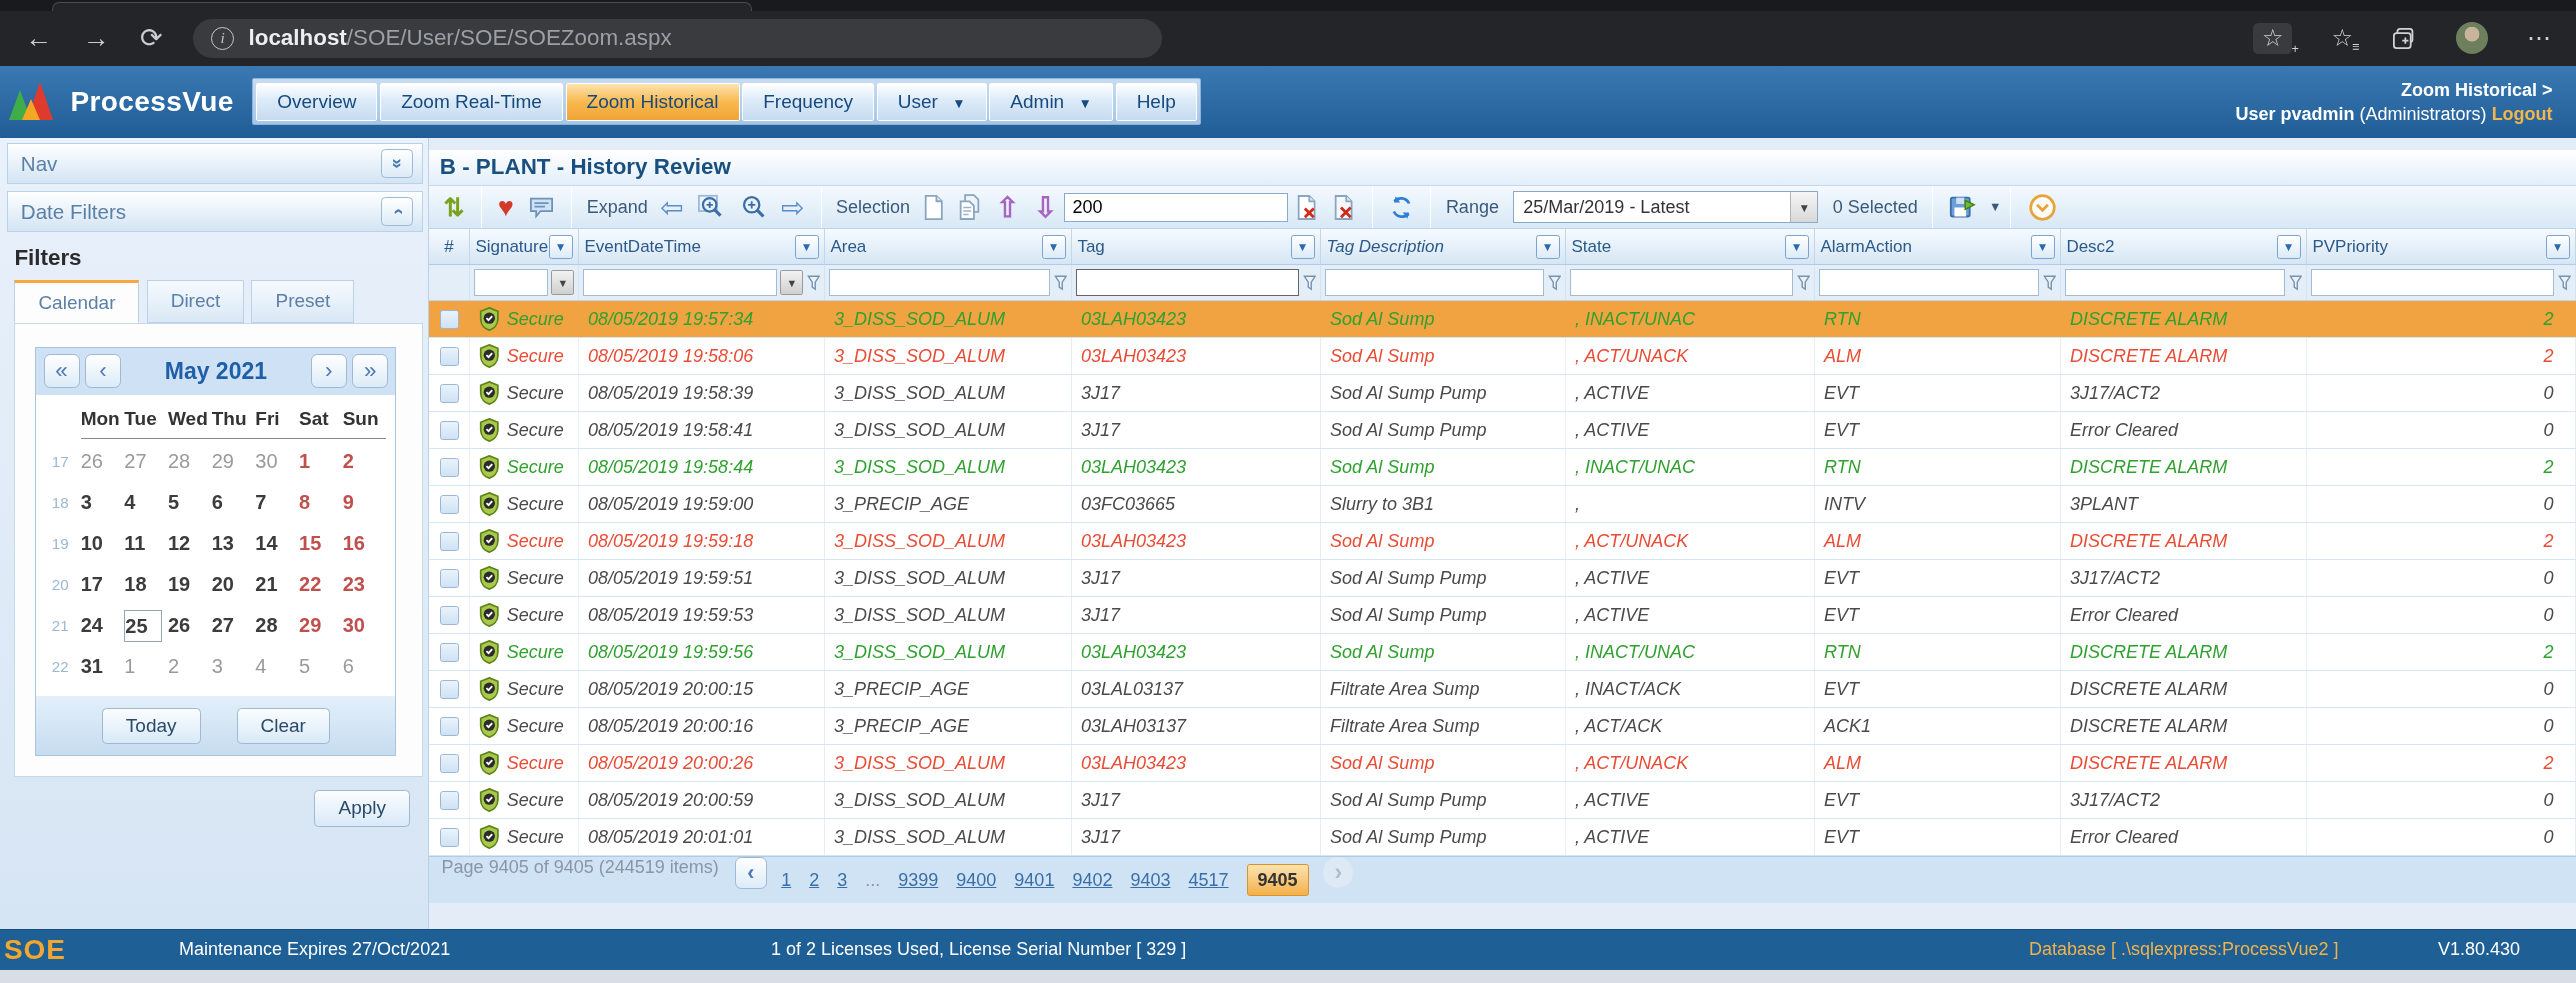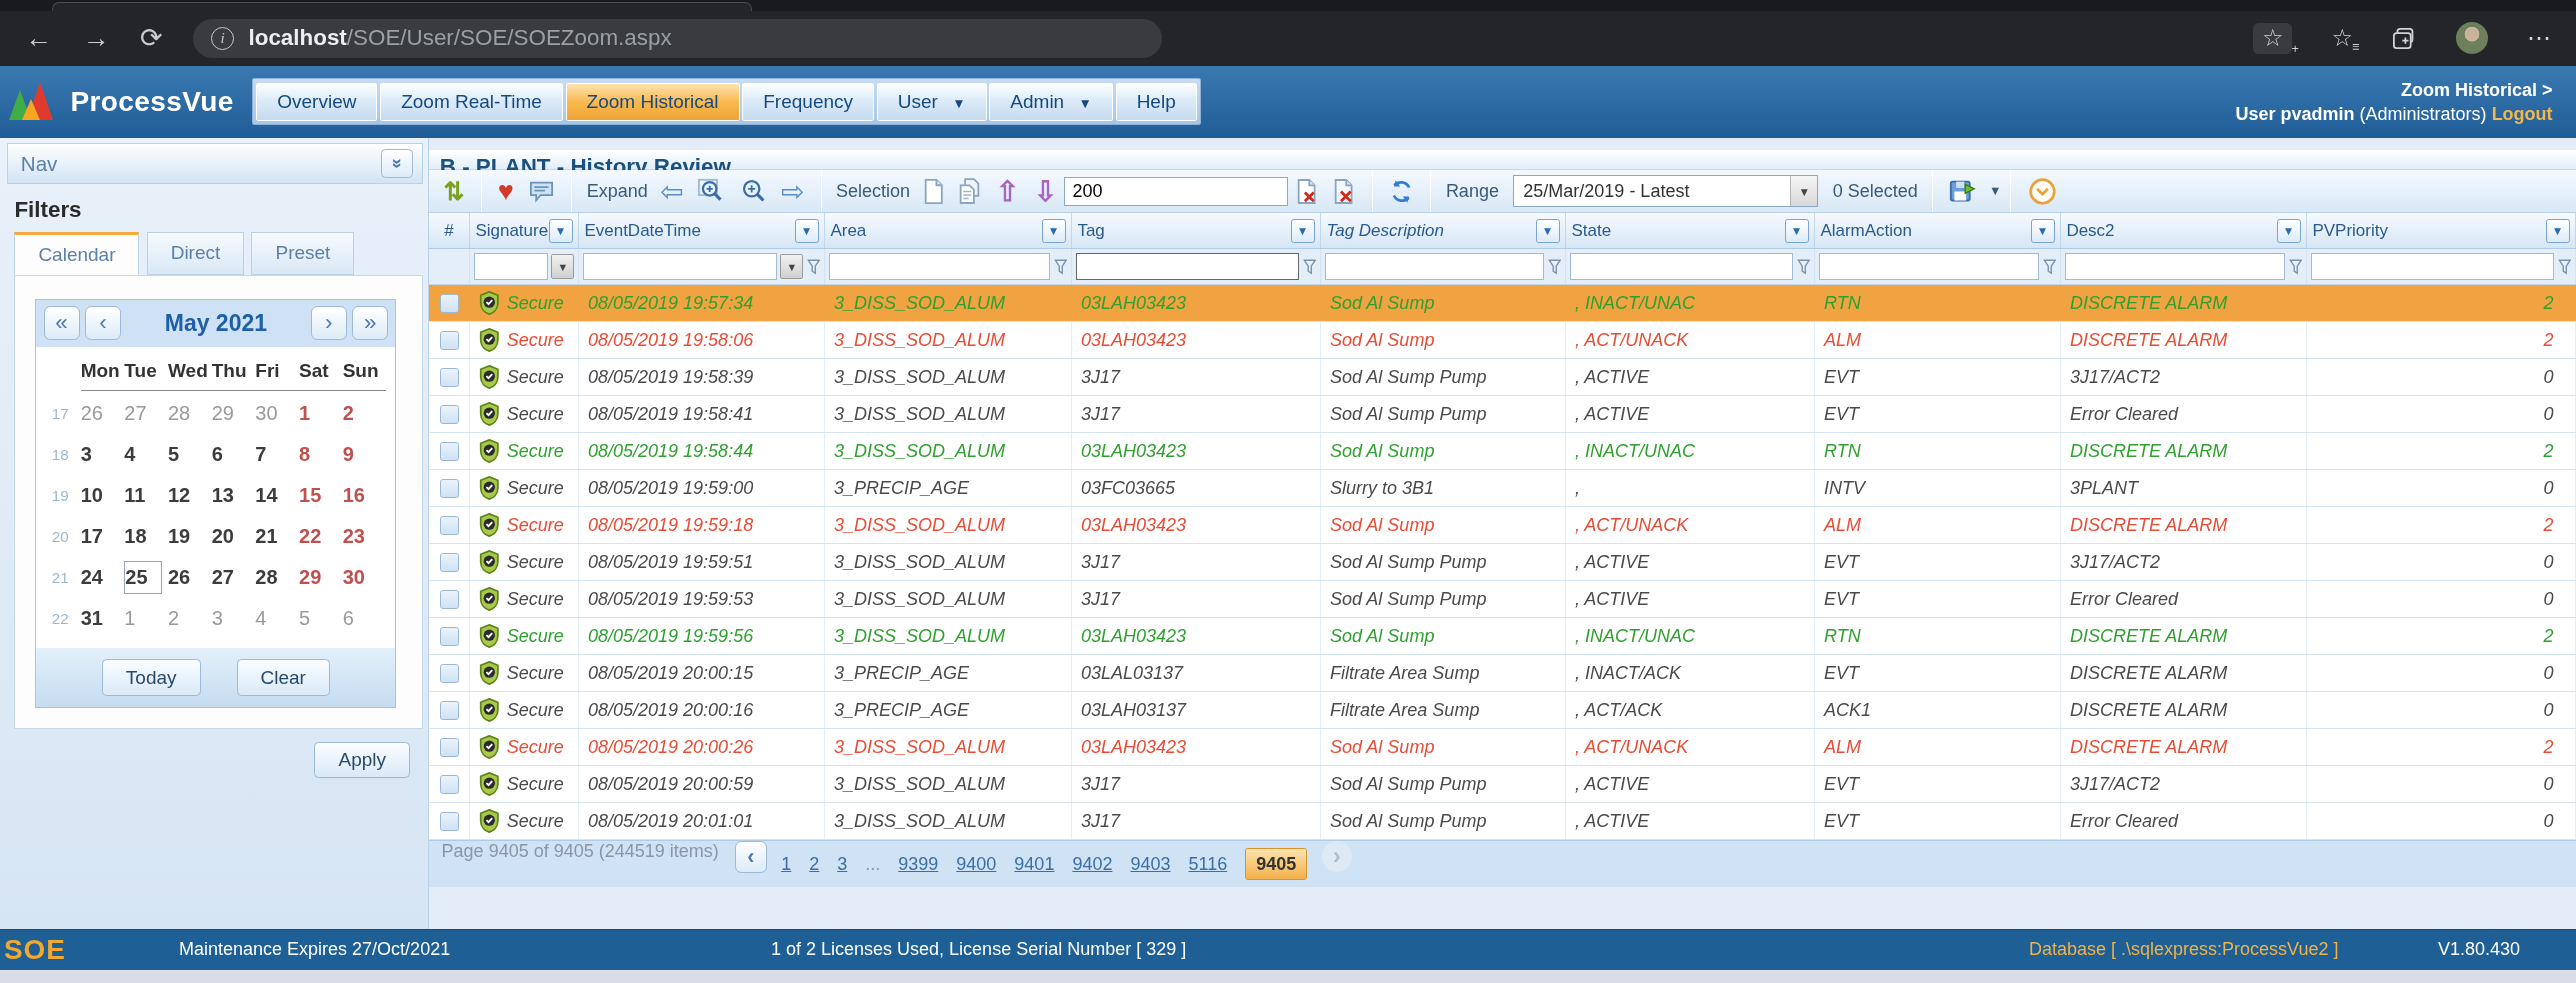--- a/index.html
+++ b/index.html
@@ -85,21 +85,21 @@
   .dcell.other { color:#9a9a9a; font-weight:normal; }
   .dcell.selected span { display:inline-block; min-width:38px; border:1.8px solid #93a5b6; line-height:30.5px; background:#fff; }
   .cal-foot { height:59px; background:linear-gradient(#e3f0fb,#c6dcf0); display:flex;
               align-items:center; justify-content:center; gap:36px; }
   .btn { background:linear-gradient(#fbfdff,#d9e9f8); border:0.9px solid #9db9d6; border-radius:4.5px;
          color:#2a4a6a; font-size:19px; padding:6.3px 23px; cursor:pointer; }
   .apply-row { display:flex; justify-content:flex-end; margin:12.6px 12.6px 0 0; }
 
   
   .main { flex:1; display:flex; flex-direction:column; background:#e4edf7; padding-top:12.6px; }
-  .title-bar { height:20px; background:linear-gradient(#ffffff,#e2eefa); border-bottom:0.9px solid #c5d9ec;
+  .title-bar { height:36px; background:linear-gradient(#ffffff,#e2eefa); border-bottom:0.9px solid #c5d9ec;
                color:#19507f; font-weight:bold; font-size:22.4px; line-height:34px; padding-left:10.8px; }
   .toolbar { height:43px; background:linear-gradient(#f4f9fe,#d8e8f6); border-bottom:0.9px solid #b9d2e8;
              display:flex; align-items:center; padding:0 7.2px; font-size:18px; color:#3a5a7a; }
   .tsep { width:0.9px; height:100%; background:#c2d7ea; border-right:0.9px solid #fff; margin:0 9px; }
   .tbi { margin:0 7.2px; display:flex; align-items:center; cursor:pointer; }
   .g-sort { color:#7aa21d; font-size:25px; font-weight:bold; }
   .g-heart { color:#d23b2a; font-size:27px; }
   .g-arrow { color:#5b8fc9; font-size:28px; }
   .g-uparrow { color:#a864c0; font-size:28px; font-weight:bold; }
   .tlabel { margin:0 5.4px; }
@@ -225,20 +225,26 @@
   </div>
 </div>
 
 <div class="content">
 
   <div class="sidebar">
     <div class="side-hdr">
       <span>Nav</span>
       <span class="coll-btn">
           <span class="rot90">»</span>
+        </span>
+    </div>
+    <div class="side-hdr">
+      <span>Date Filters</span>
+      <span class="coll-btn">
+          <span class="rotm90">›</span>
         </span>
     </div>
     <div class="filters-h">Filters</div>
     <div class="ftabs" id="filter-tabs">
         <span class="ftab active">Calendar</span>
         <span class="ftab">Direct</span>
         <span class="ftab">Preset</span>
       </div>
     <div class="filters-panel">
       <div class="calbox">
@@ -898,21 +904,21 @@
       <span id="pager-links" style="display:flex;align-items:center;">
           <span class="pg-link">1</span>
           <span class="pg-link">2</span>
           <span class="pg-link">3</span>
           <span class="pg-dots">...</span>
           <span class="pg-link">9399</span>
           <span class="pg-link">9400</span>
           <span class="pg-link">9401</span>
           <span class="pg-link">9402</span>
           <span class="pg-link">9403</span>
-          <span class="pg-link">5116</span>
+          <span class="pg-link">4517</span>
           <span class="pg-cur">9405</span>
         </span>
       <span class="pg-next">›</span>
     </div>
     <div class="main-filler"></div>
   </div>
 </div>
 
 <div class="footer">
   <span class="f-brand">SOE</span>

